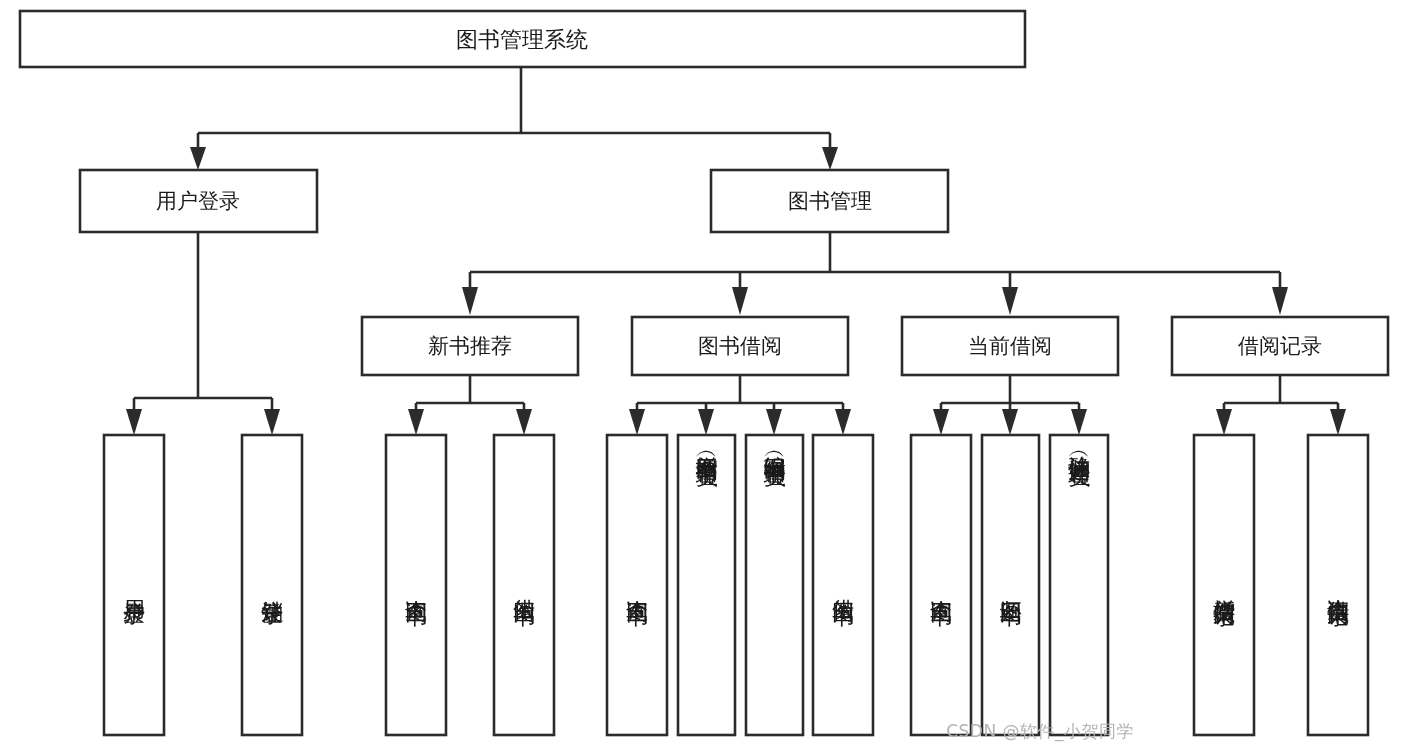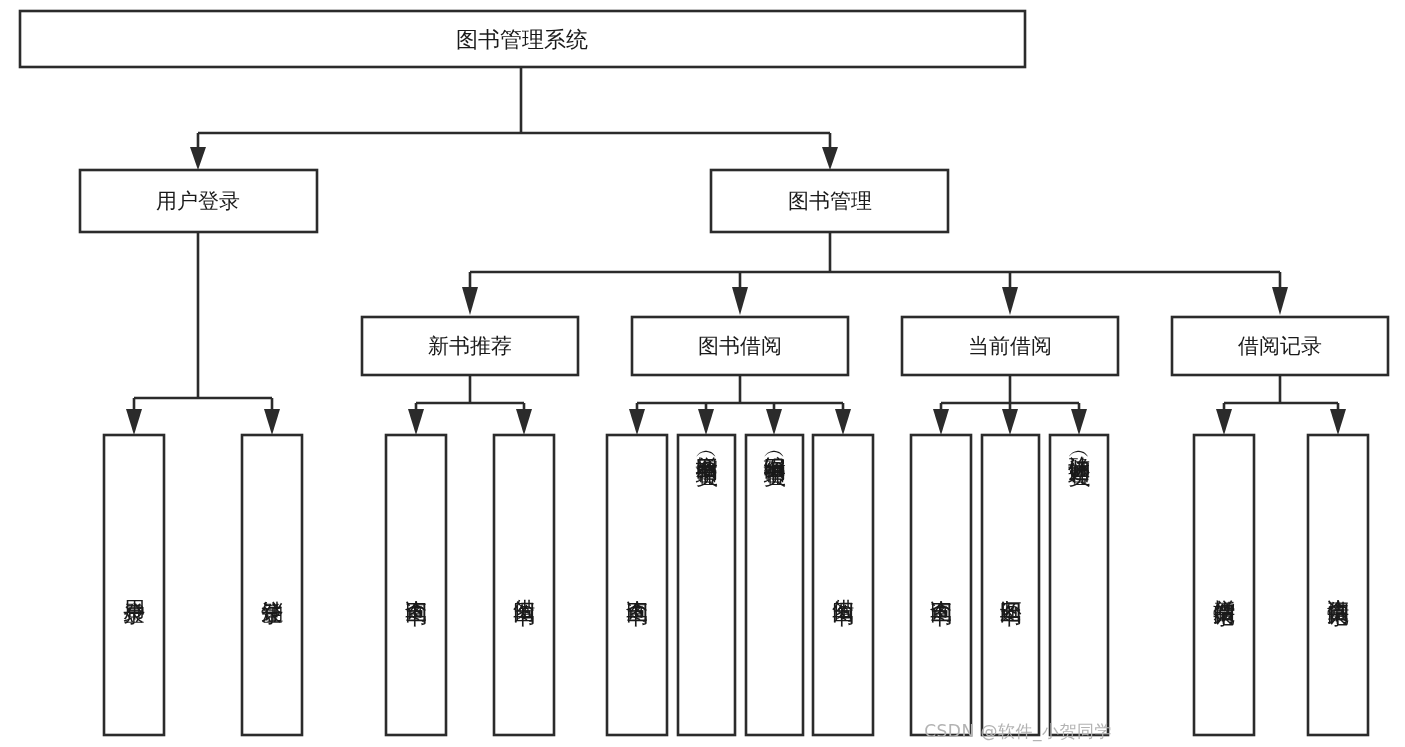--- a/index.html
+++ b/index.html
@@ -11,20 +11,21 @@
   body {
     width: 1405px;
     height: 747px;
     font-family: "DejaVu Sans", "Liberation Sans", sans-serif;
     overflow: hidden;
   }
   #diagram-root {
     position: relative;
     width: 1120px;
     height: 747px;
+    padding-left: 22px;
   }
   svg#tree-svg {
     position: absolute;
     left: 0;
     top: 0;
     width: 1405px;
     height: 747px;
   }
   .node-box {
     fill: #ffffff;

